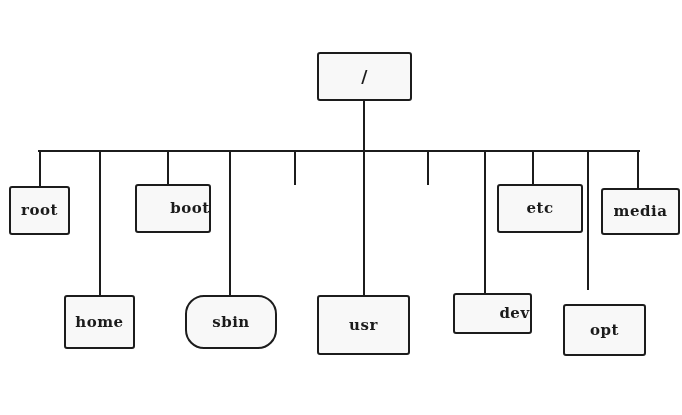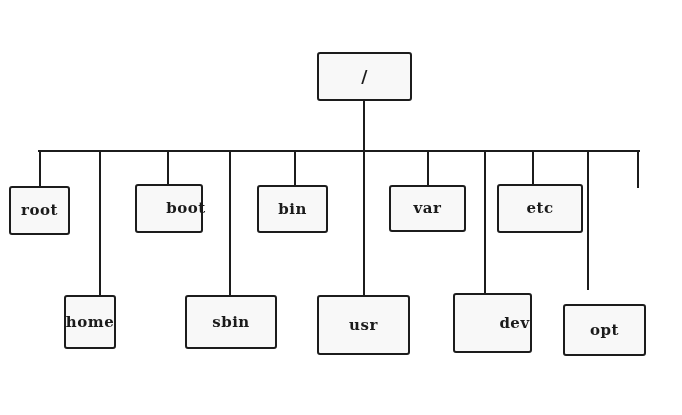--- a/index.html
+++ b/index.html
@@ -62,42 +62,39 @@
   <div class="line" style="left:587px; top:151px; width:2px; height:139px;"></div>
   <div class="line" style="left:637px; top:151px; width:2px; height:37px;"></div>
 
   <div class="node root-node" style="left:317px; top:52px; width:95px; height:49px;">
     <span>/</span>
   </div>
 
   <div class="node" style="left:9px; top:186px; width:61px; height:49px;align-items:center;">
     <span>root</span>
   </div>
-  <div class="node" style="left:135px; top:184px; width:68px; height:49px;padding-left:34px;">
+  <div class="node" style="left:135px; top:184px; width:76px; height:49px;padding-left:34px;">
     <span>boot</span>
-  </div>
-  <div class="node" style="left:257px; top:185px; width:71px; height:48px;">
-    <span>bin</span>
-  </div>
-  <div class="node" style="left:389px; top:185px; width:77px; height:47px;">
-    <span>var</span>
   </div>
   <div class="node" style="left:497px; top:184px; width:86px; height:49px;">
     <span>etc</span>
   </div>
+  <div class="node" style="left:601px; top:188px; width:79px; height:47px;">
+    <span>media</span>
+  </div>
 
-  <div class="node" style="left:64px; top:295px; width:52px; height:54px;">
+  <div class="node" style="left:64px; top:295px; width:71px; height:54px;">
     <span>home</span>
   </div>
-  <div class="node" style="left:185px; top:295px; width:92px; height:54px;">
+  <div class="node" style="left:185px; top:295px; width:92px; height:54px;border-radius:19px;">
     <span>sbin</span>
   </div>
   <div class="node" style="left:317px; top:295px; width:93px; height:60px;">
     <span>usr</span>
   </div>
-  <div class="node" style="left:453px; top:293px; width:79px; height:60px;padding-left:44px;">
+  <div class="node" style="left:453px; top:293px; width:79px; height:41px;padding-left:44px;">
     <span>dev</span>
   </div>
   <div class="node" style="left:563px; top:290px; width:83px; height:52px;margin-top:14px;">
     <span>opt</span>
   </div>
 
 </div>
 
 </body></html>

